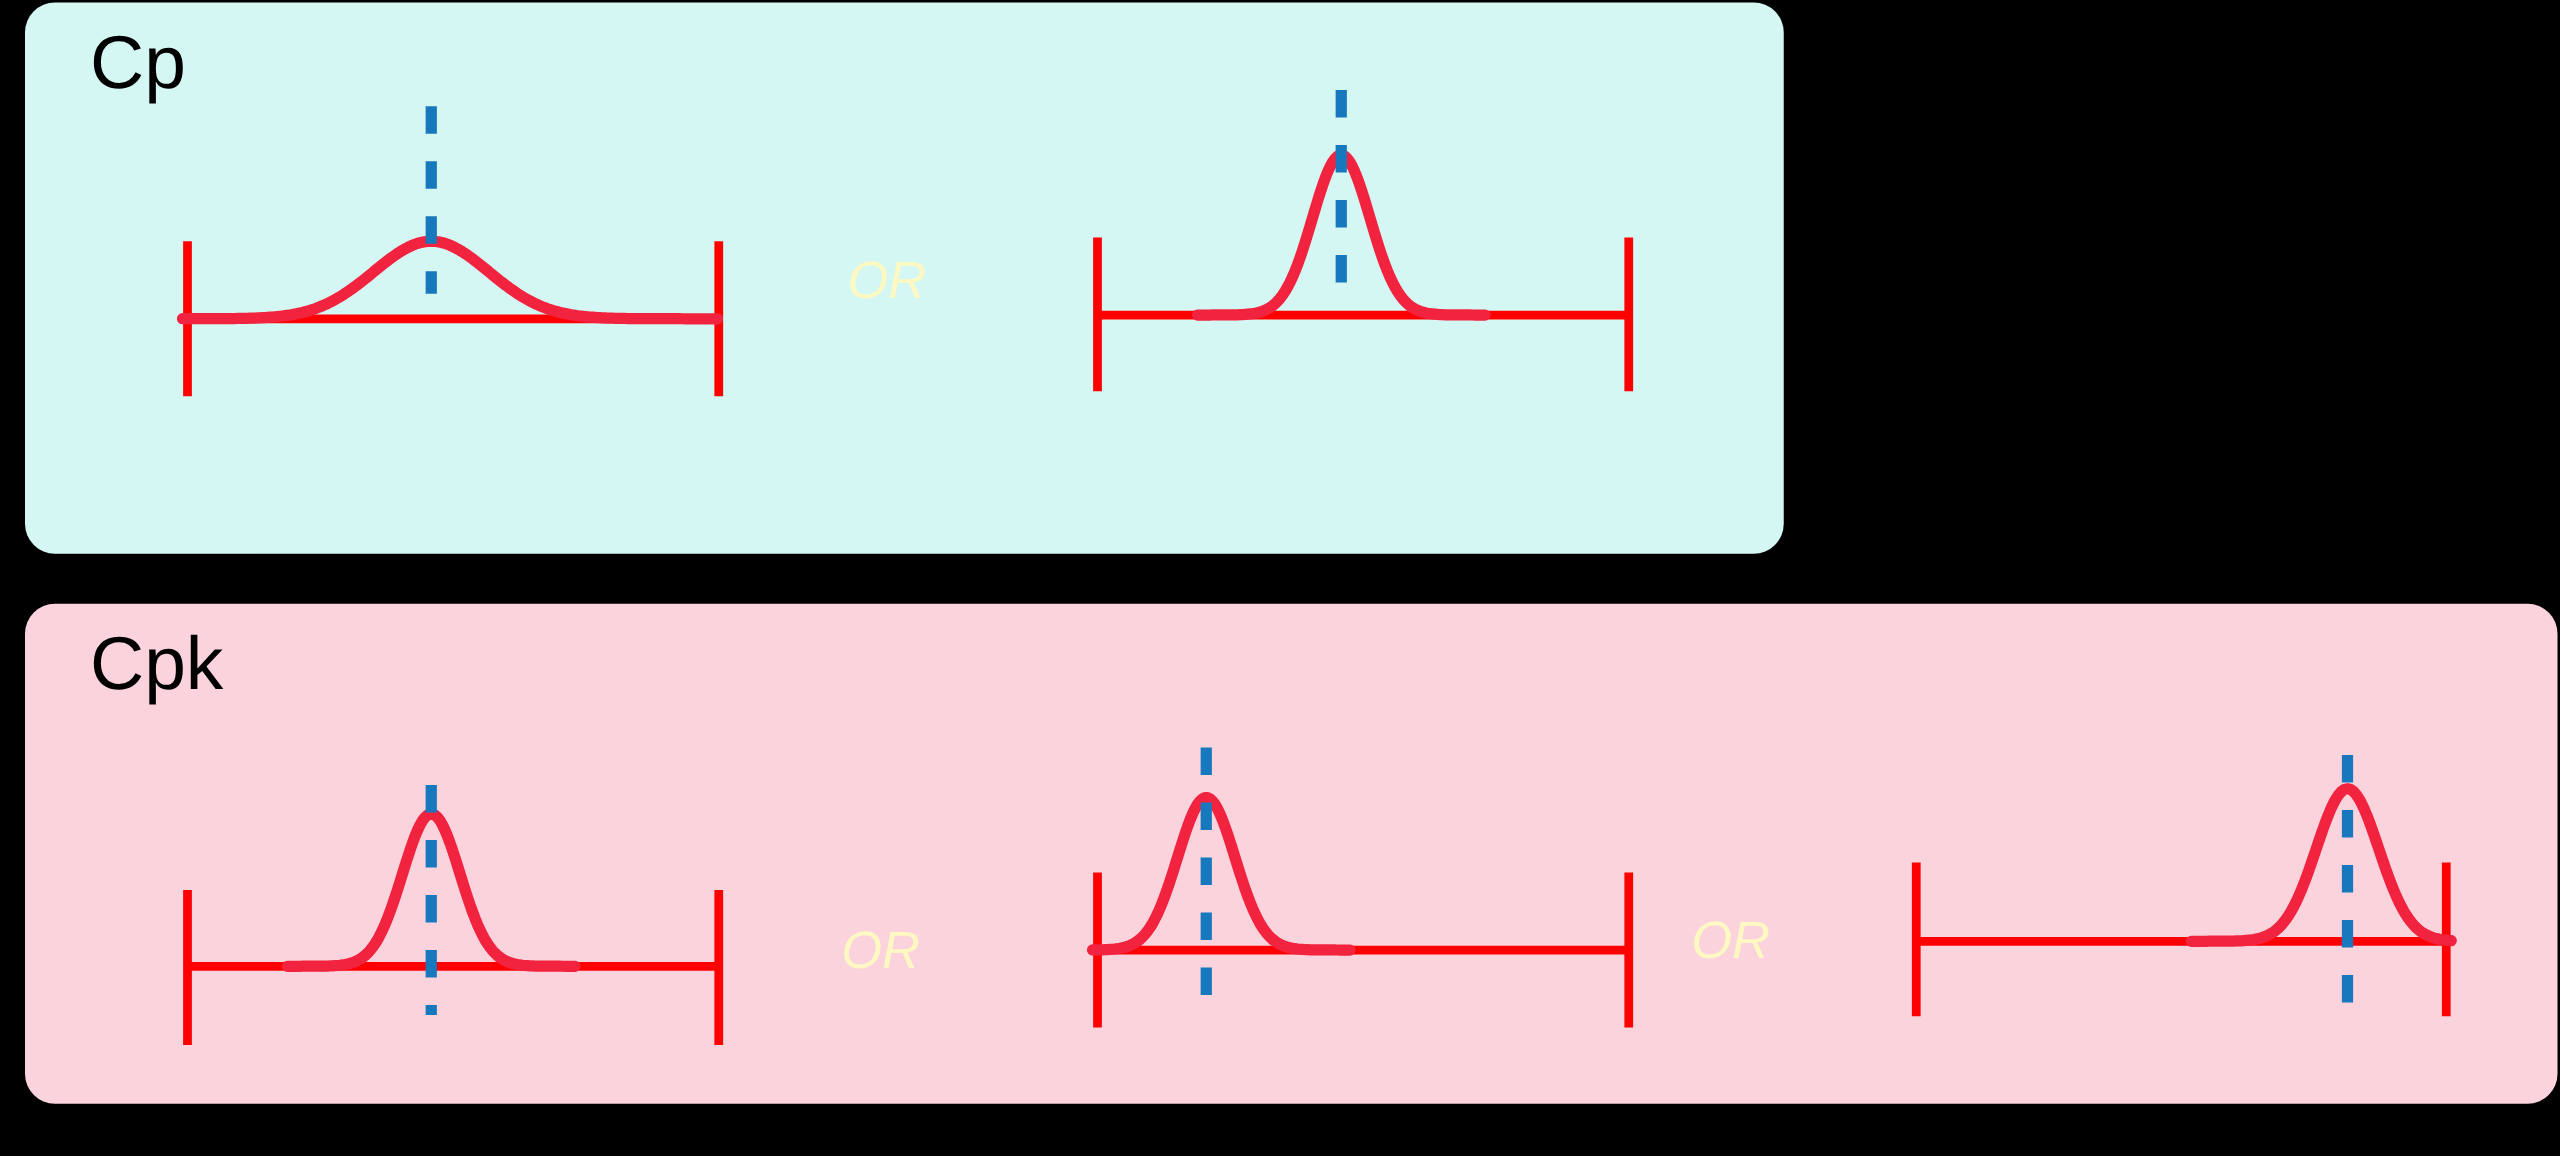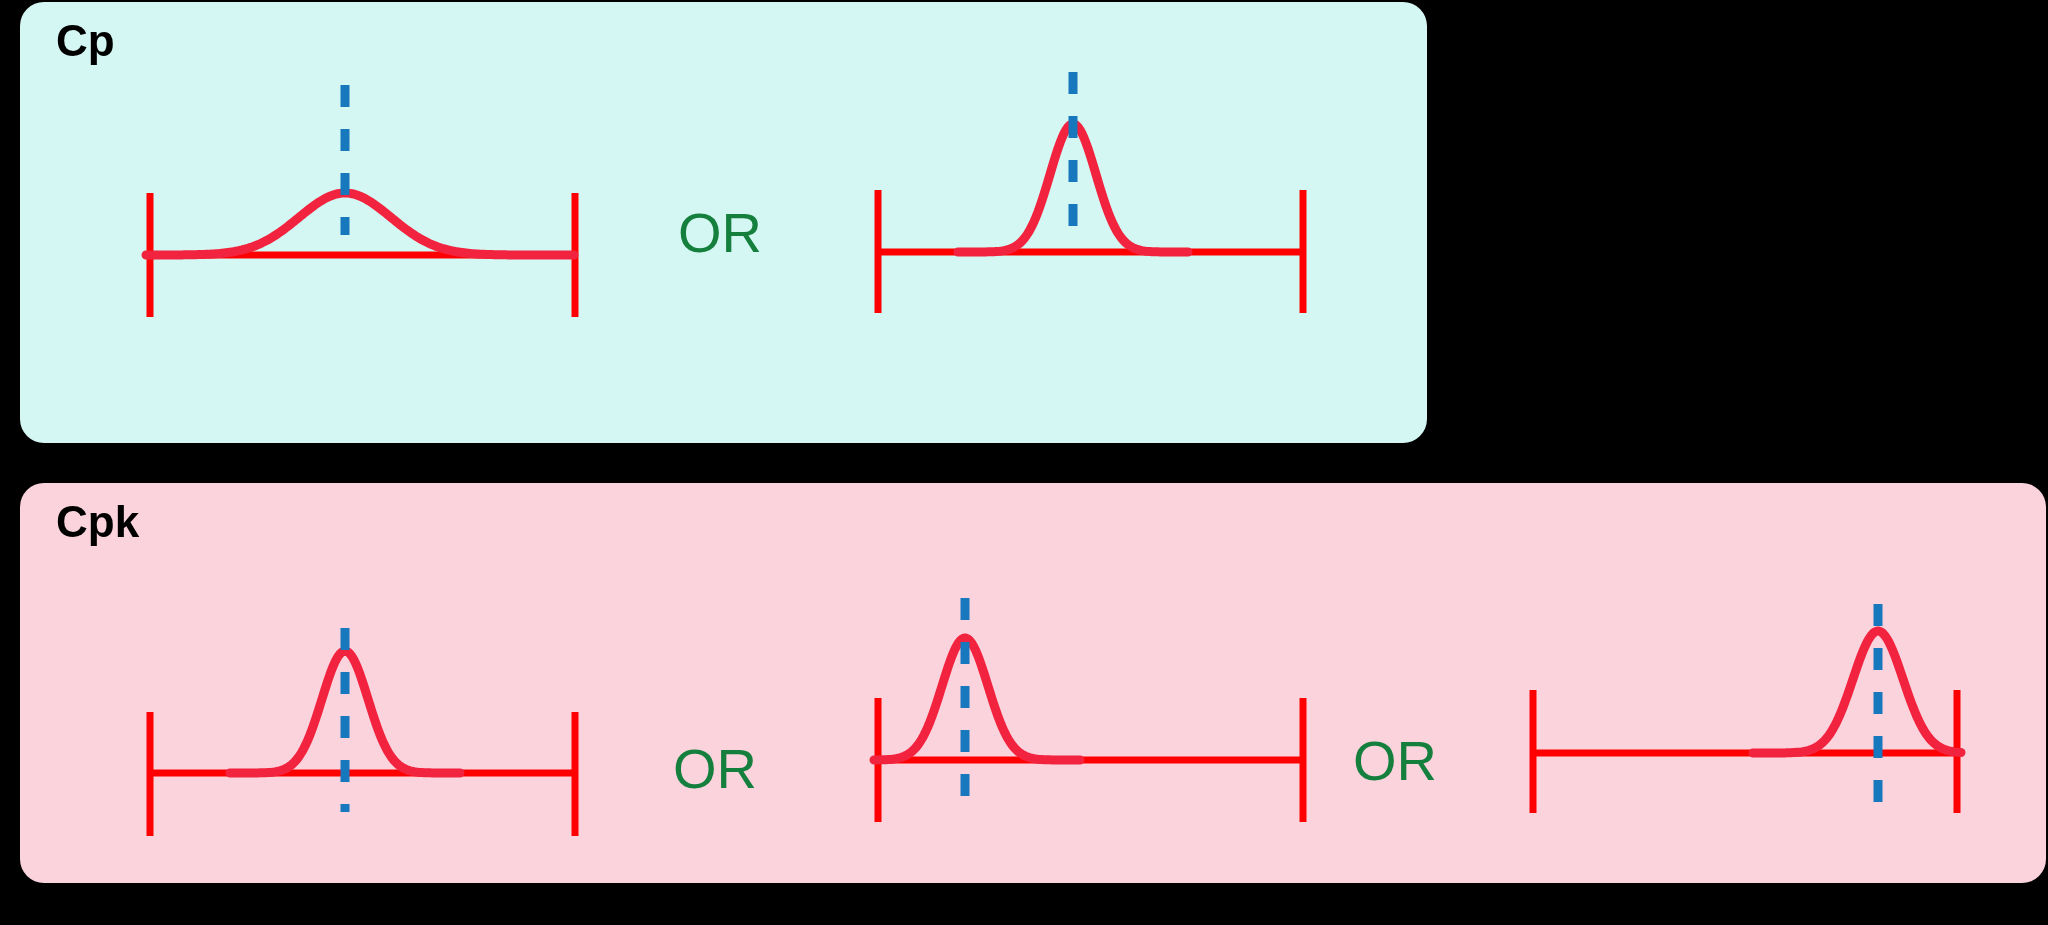--- a/index.html
+++ b/index.html
@@ -35,38 +35,38 @@
   }
   #panel-cpk {
     left: 20px;
     top: 483px;
     width: 2026px;
     height: 440px;
     background: #fad3dd;
   }
   .panel-title {
     position: absolute;
-    left: 36px;
+    left: 52px;
     top: 16px;
-    font-size: 44px;
+    font-size: 60px;
     line-height: 1.05;
     color: #000000;
     font-family: "Liberation Sans", sans-serif;
     letter-spacing: 0px;
     white-space: nowrap;
     user-select: none;
-    font-weight: bold;
   }
   .or-label {
     position: absolute;
-    font-size: 56px;
-    color: #15803d;
+    font-size: 42px;
+    color: #fef9c3;
     font-family: "Liberation Sans", sans-serif;
     white-space: nowrap;
     user-select: none;
+    font-style: italic;
   }
   .chart-svg {
     position: absolute;
     overflow: visible;
   }
   .spec-line { stroke: #ff0000; stroke-width: 7; stroke-linecap: butt; }
   .baseline  { stroke: #ff0000; stroke-width: 7; stroke-linecap: butt; }
   .dist-curve{ stroke: #f2233f; stroke-width: 9; fill: none; stroke-linecap: round; stroke-linejoin: round; }
   .center-line { stroke: #1878bd; stroke-width: 9; stroke-dasharray: 22 22; stroke-linecap: butt; }
 </style>

